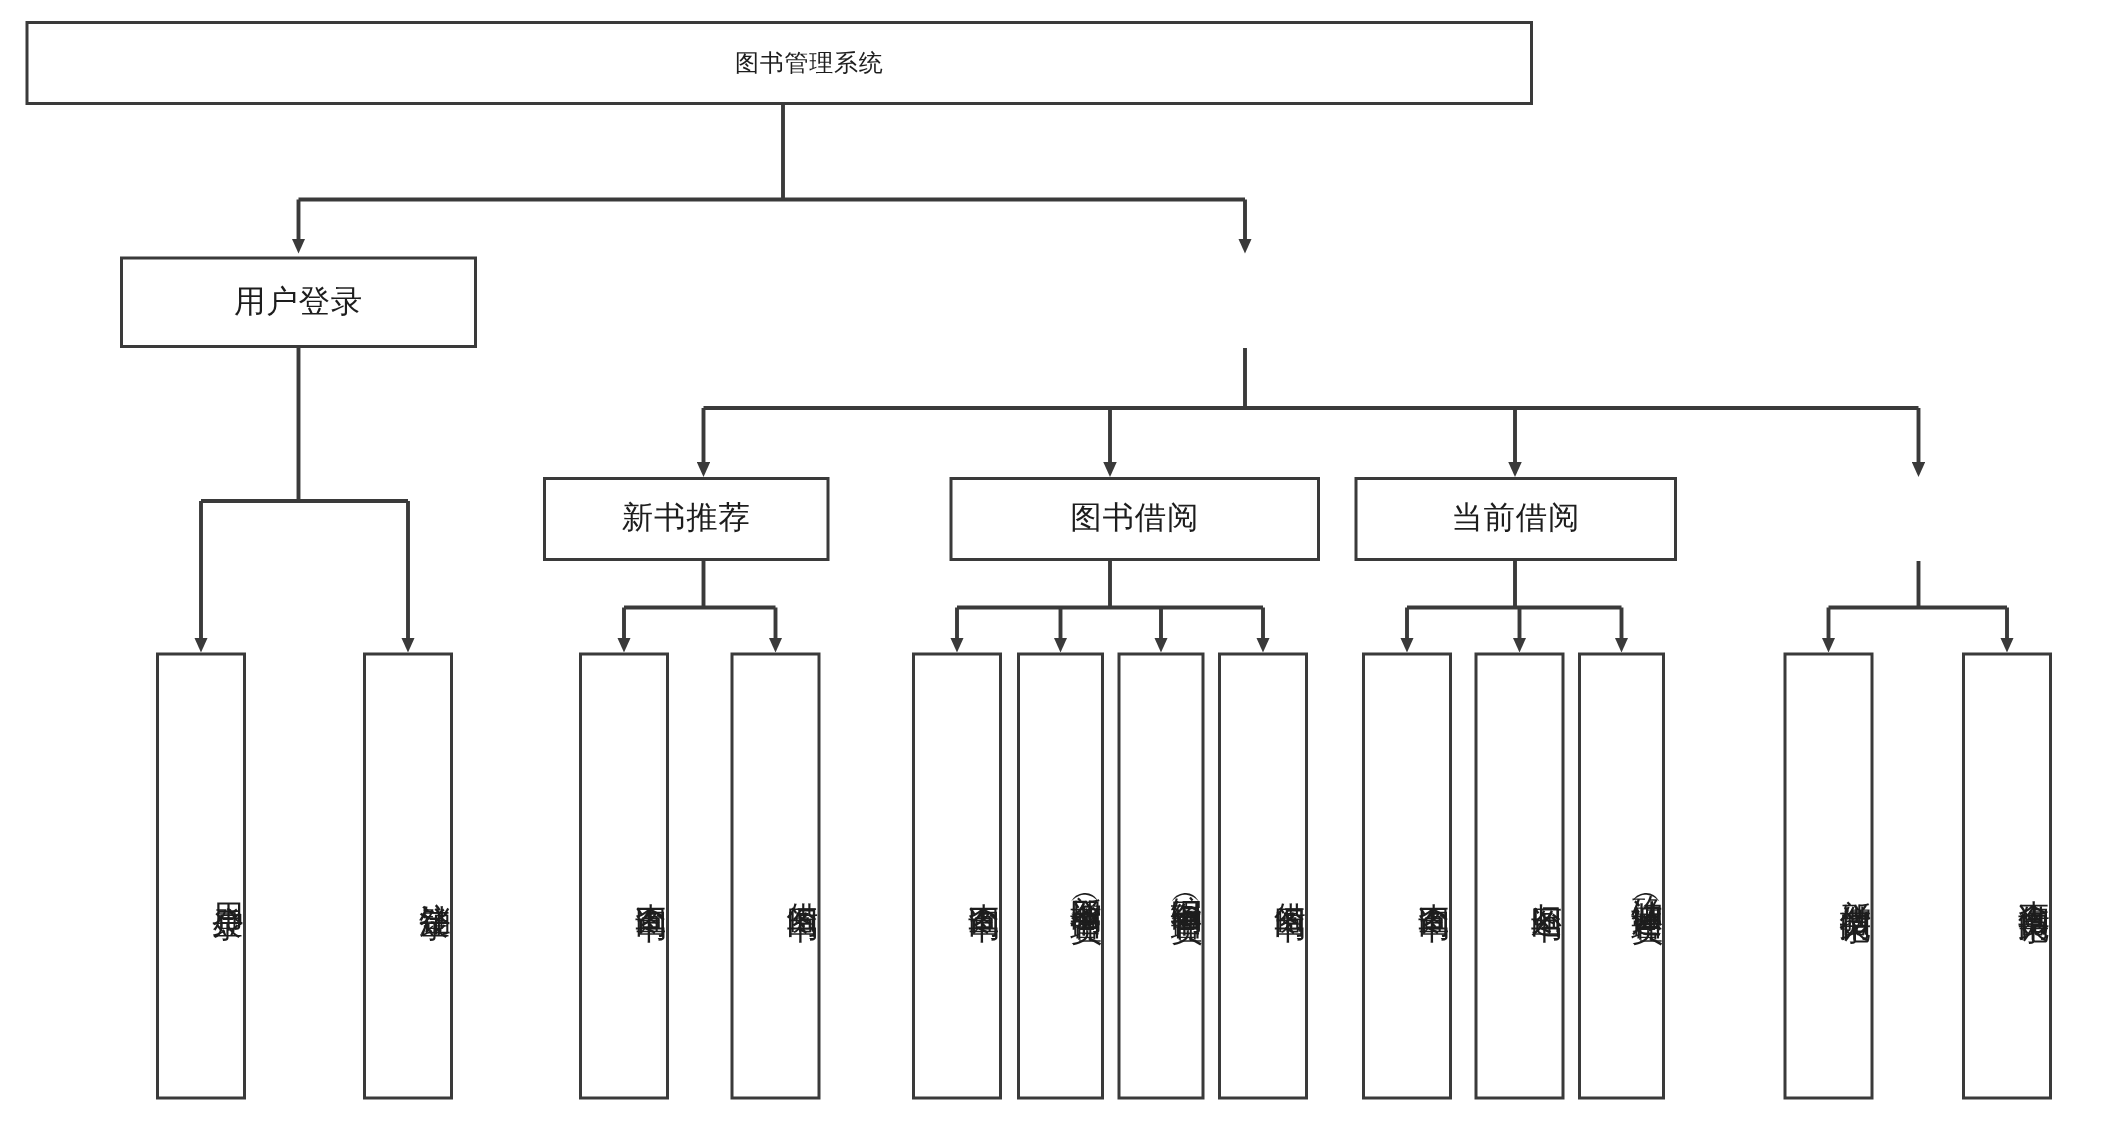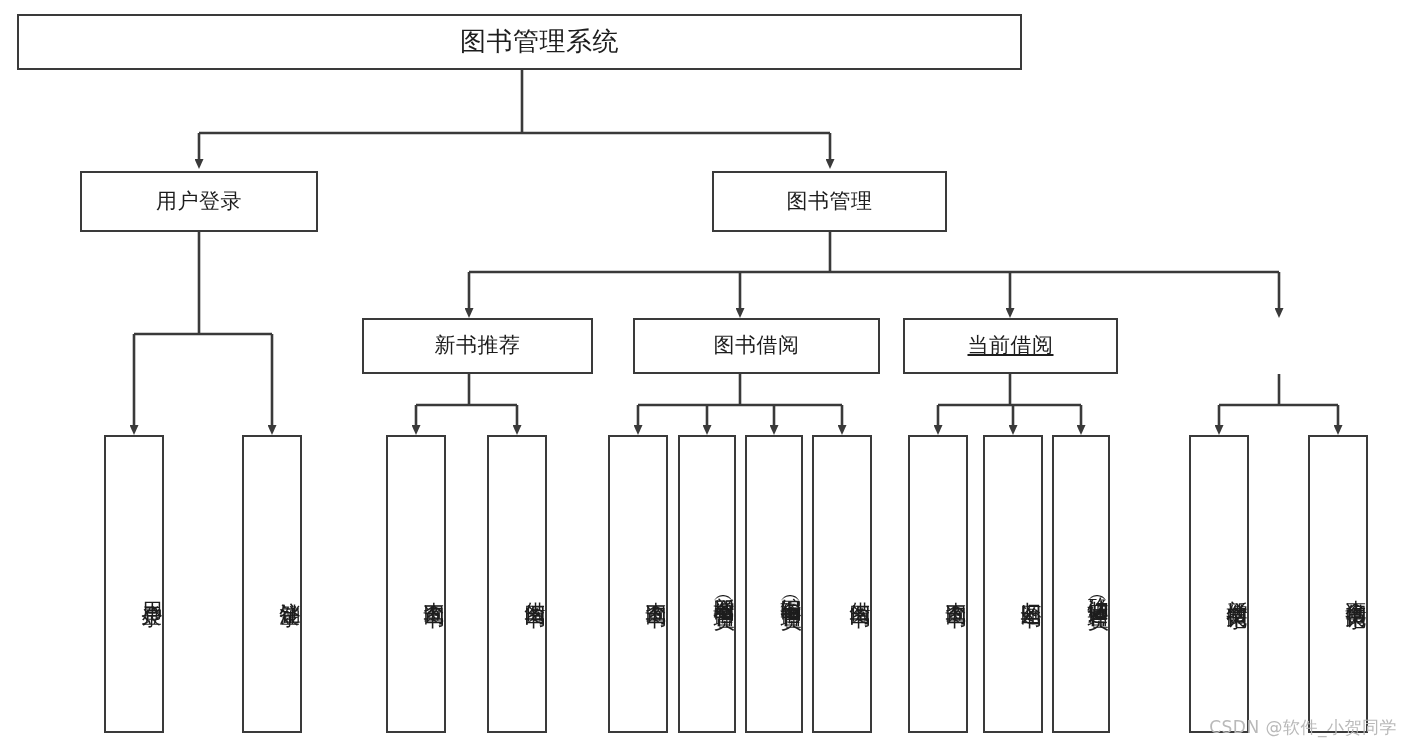--- a/index.html
+++ b/index.html
@@ -36,21 +36,21 @@
     justify-content: center;
     color: #1d1d1d;
     text-align: center;
     line-height: 1.12;
     letter-spacing: 0.5px;
   }
   .node.h {
     font-size: 21px;
   }
   .node.root {
-    font-size: 26px;
+    font-size: 16px;
     padding-left: 40px;
   }
   .node.v {
     font-size: 21px;
     writing-mode: vertical-rl;
     text-orientation: upright;
     align-items: flex-start;
     justify-content: center;
     padding-top: 10px;
     letter-spacing: 2px;
@@ -124,25 +124,24 @@
       <path d="M1279,374 L1279,405"></path>
       <path d="M1219,405 L1338,405"></path>
       <path d="M1219,405 L1219,426" marker-end="url(#arrow)"></path>
       <path d="M1338,405 L1338,426" marker-end="url(#arrow)"></path>
     </g>
   </svg>
 
   <div class="node root" id="node-root" style="left: 17px; top: 14px; width: 1005px; height: 56px;">图书管理系统</div>
 
   <div class="node h" id="node-l2-0" style="left: 80px; top: 171px; width: 238px; height: 61px;">用户登录</div>
-  <div class="node h" id="node-l2-1" style="left: 712px; top: 171px; width: 235px; height: 61px;">图书管理</div>
 
-  <div class="node h" id="node-l3-0" style="left: 362px; top: 318px; width: 231px; height: 56px;">新书推荐</div>
+  <div class="node h" id="node-l3-0" style="left: 362px; top: 318px; width: 191px; height: 56px;">新书推荐</div>
   <div class="node h" id="node-l3-1" style="left: 633px; top: 318px; width: 247px; height: 56px;">图书借阅</div>
-  <div class="node h" id="node-l3-2" style="left: 903px; top: 318px; width: 215px; height: 56px; text-decoration: underline;">当前借阅</div>
+  <div class="node h" id="node-l3-2" style="left: 903px; top: 318px; width: 215px; height: 56px;">当前借阅</div>
 
   <div class="node v" id="node-leaf-0" style="left: 104px; top: 435px; width: 60px; height: 298px;">
       <span class="vlabel">用户登录</span>
     </div>
   <div class="node v" id="node-leaf-1" style="left: 242px; top: 435px; width: 60px; height: 298px;">
       <span class="vlabel">注销登录</span>
     </div>
   <div class="node v" id="node-leaf-2" style="left: 386px; top: 435px; width: 60px; height: 298px;">
       <span class="vlabel">查询图书</span>
     </div>
@@ -170,14 +169,13 @@
   <div class="node v" id="node-leaf-10" style="left: 1052px; top: 435px; width: 58px; height: 298px;">
       <span class="vlabel">确认归还（管理员）</span>
     </div>
   <div class="node v" id="node-leaf-11" style="left: 1189px; top: 435px; width: 60px; height: 298px;">
       <span class="vlabel">新增借阅记录</span>
     </div>
   <div class="node v" id="node-leaf-12" style="left: 1308px; top: 435px; width: 60px; height: 298px;">
       <span class="vlabel">查询借阅记录</span>
     </div>
 
-  <div class="watermark">CSDN @软件_小贺同学</div>
 </div>
 
 </body></html>

